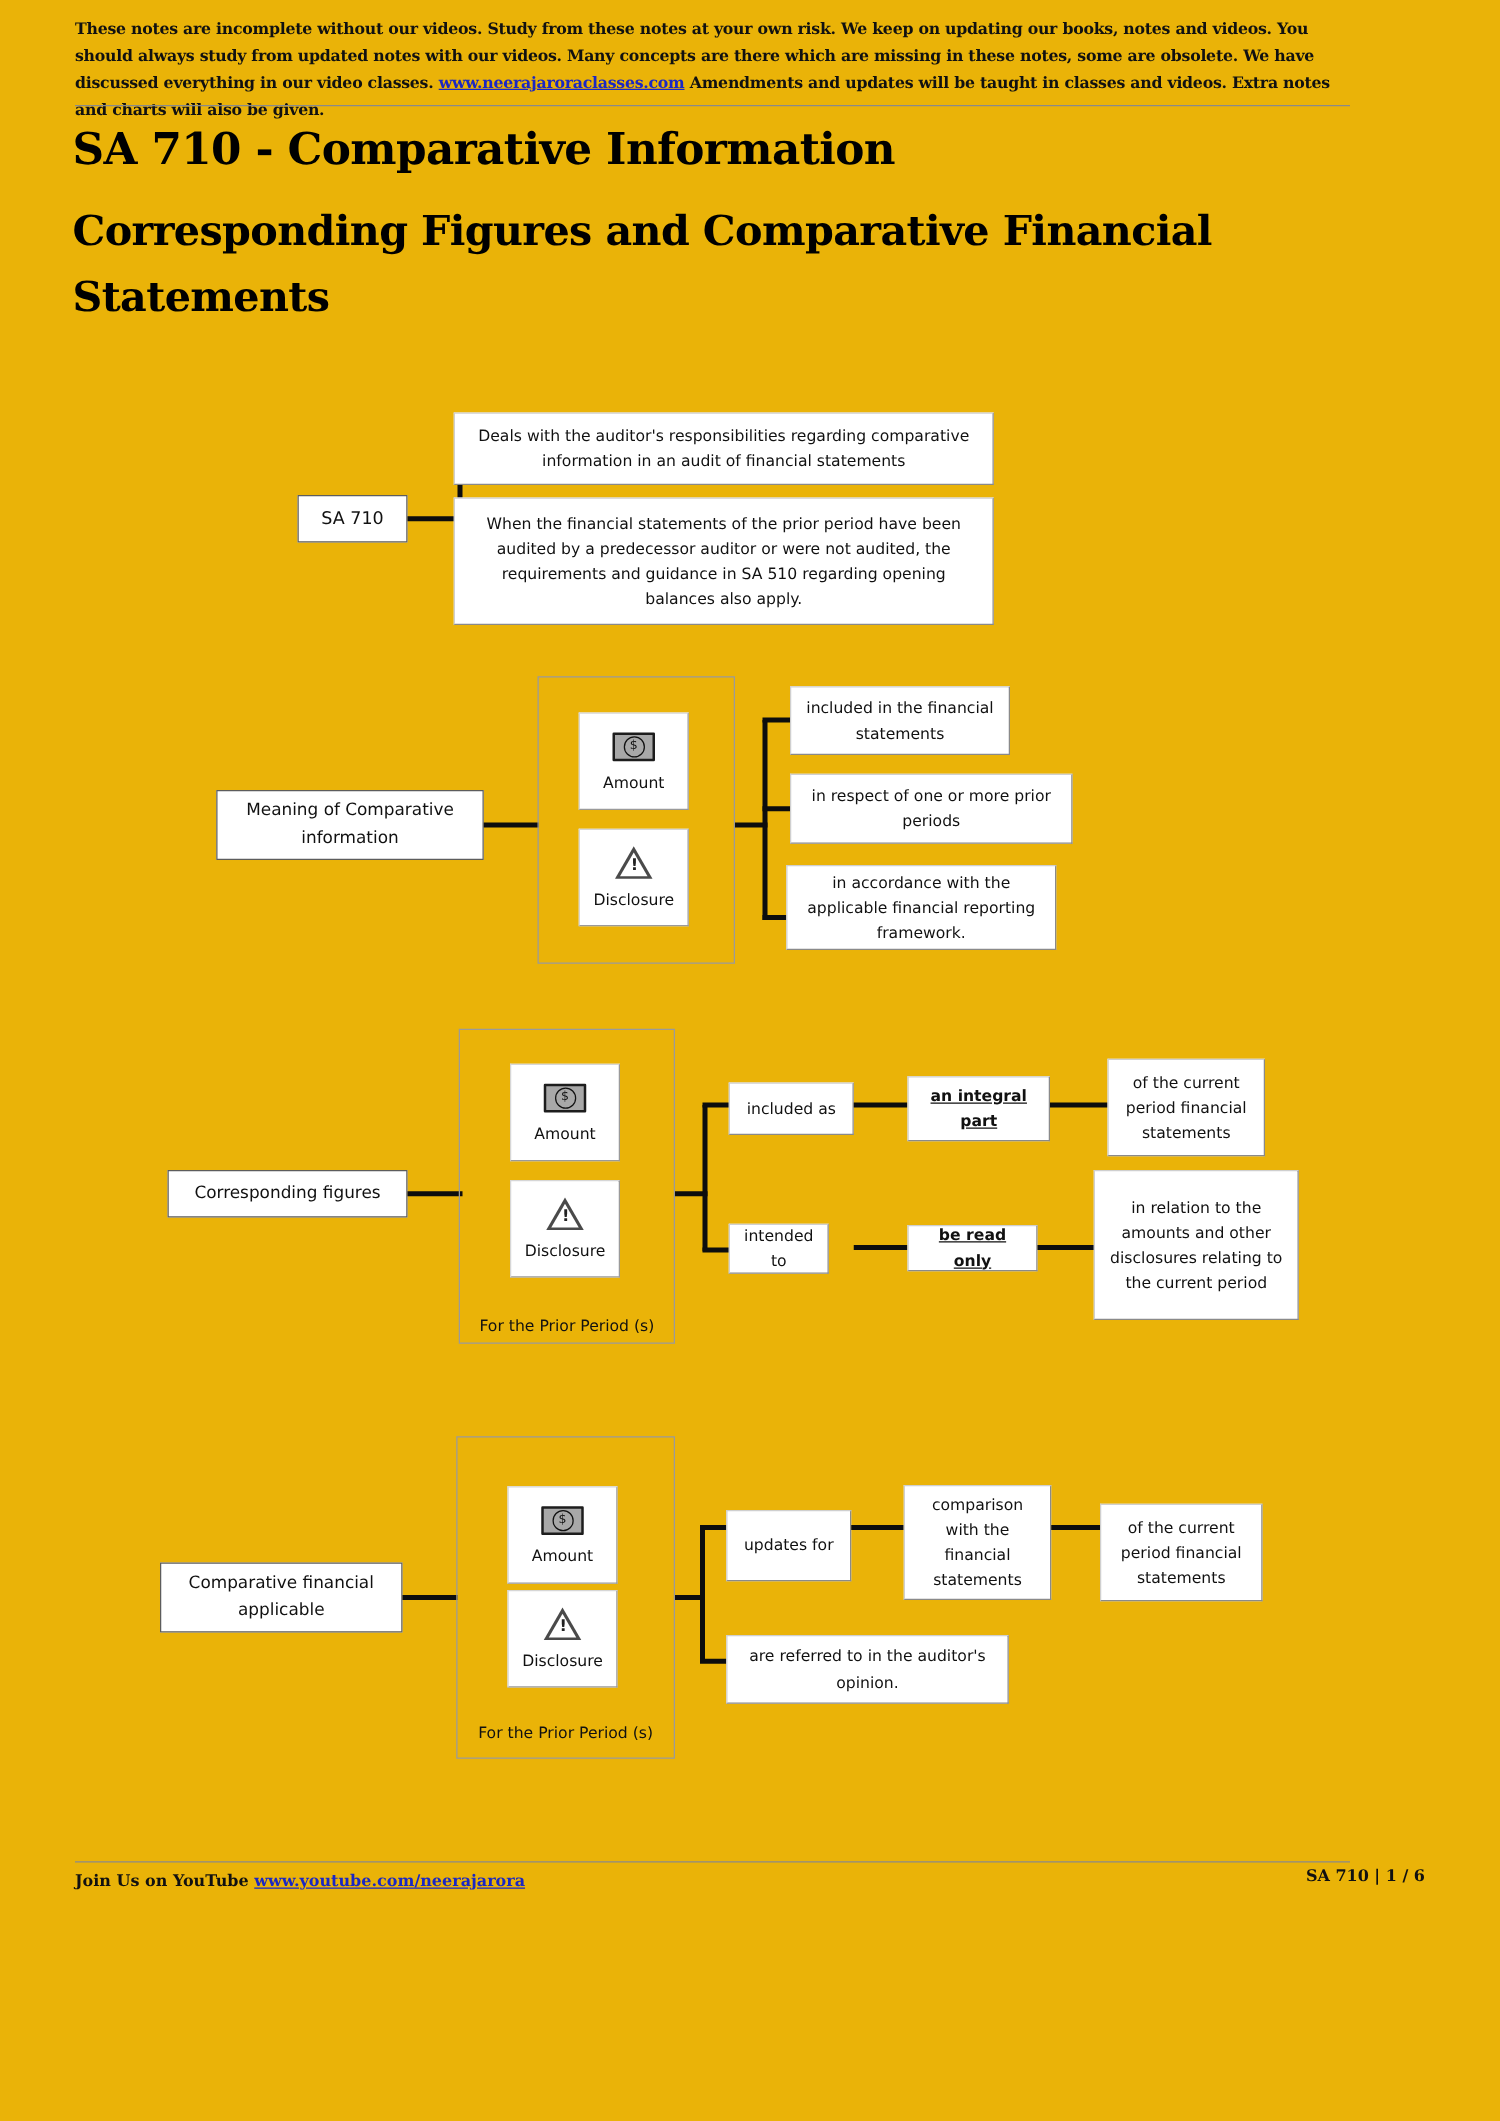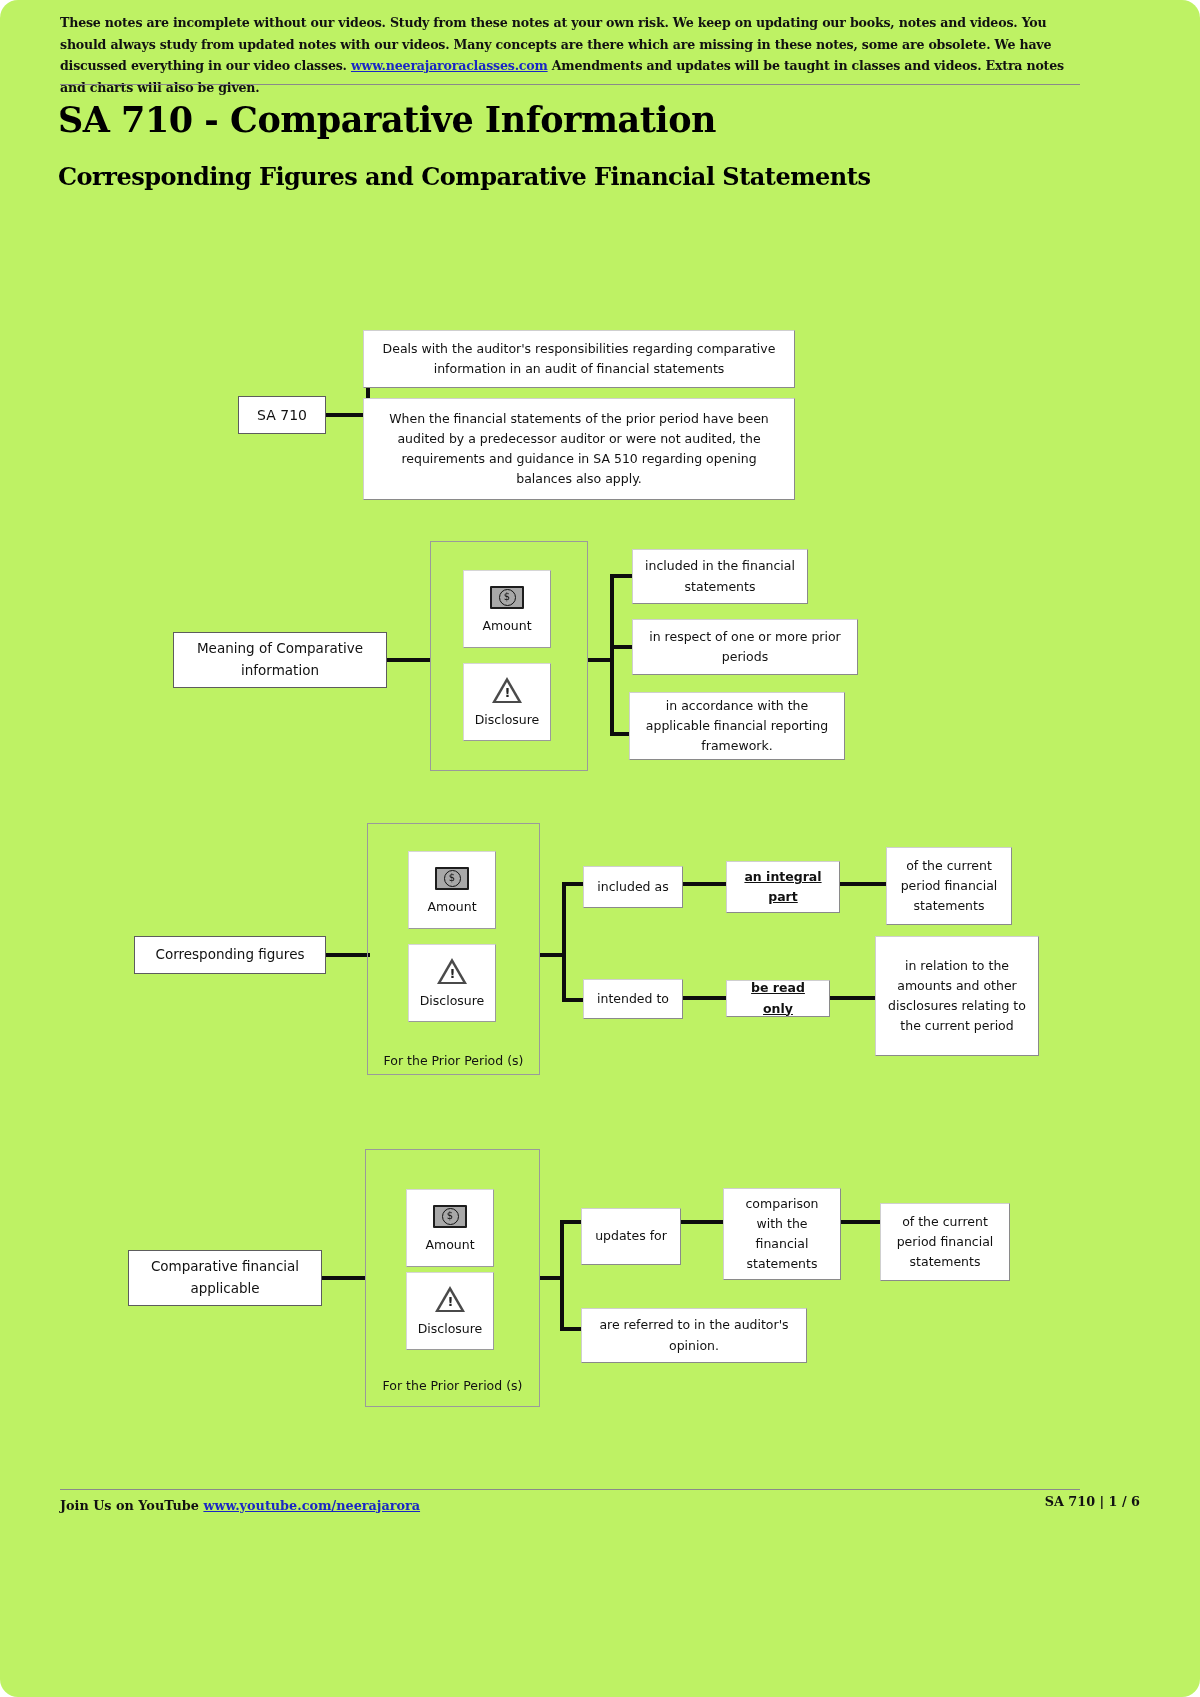--- a/index.html
+++ b/index.html
@@ -3,22 +3,21 @@
 <meta charset="utf-8">
 <style>
   html,body{margin:0;padding:0;background:#fff;}
   body{
     width:1200px;height:1697px;position:relative;
     font-family:"DejaVu Sans", sans-serif;
     color:#000;overflow:hidden;
   }
   .page{
     position:absolute;left:0;top:0;width:1200px;height:1697px;
-    background:#bef264;
-    border-radius:18px;
+    background:#eab308;
   }
 
   
   .notice{
     position:absolute;left:60px;top:12px;width:1020px;
     font-family:"DejaVu Serif", serif;
     font-weight:700;font-size:12.6px;line-height:1.72;
     text-align:left;letter-spacing:-0.2px;
     color:#111;
   }
@@ -32,21 +31,21 @@
 
   
   .title1{
     position:absolute;left:58px;top:98px;width:1040px;
     font-family:"DejaVu Serif", serif;font-weight:700;
     font-size:35px;line-height:1.25;letter-spacing:-0.5px;
   }
   .title2{
     position:absolute;left:58px;top:158px;width:1040px;
     font-family:"DejaVu Serif", serif;font-weight:700;
-    font-size:24px;line-height:1.62;letter-spacing:-0.5px;
+    font-size:33px;line-height:1.62;letter-spacing:-0.5px;
   }
 
   
   .box{
     position:absolute;box-sizing:border-box;
     border:1px solid #b9b9b9;
     border-right-color:#6d6d6d;border-bottom-color:#6d6d6d;
     background:#fff;
     display:flex;align-items:center;justify-content:center;
     text-align:center;
@@ -201,21 +200,21 @@
     <div class="conn v2" style="left:562px;top:884px;height:117px;"></div>
     <div class="conn h2" style="left:562px;top:882px;width:22px;"></div>
     <div class="conn h2" style="left:562px;top:998px;width:22px;"></div>
 
     <div class="box thin" style="left:583px;top:866px;width:100px;height:42px;">included as</div>
     <div class="conn h2" style="left:683px;top:882px;width:43px;"></div>
     <div class="box thin b u" style="left:726px;top:861px;width:114px;height:52px;">an integral part</div>
     <div class="conn h2" style="left:840px;top:882px;width:50px;"></div>
     <div class="box thin" style="left:886px;top:847px;width:126px;height:78px;">of the current period financial statements</div>
 
-    <div class="box thin" style="left:583px;top:979px;width:100px;height:40px;">intended to</div>
+    <div class="box thin" style="left:583px;top:979px;width:80px;height:40px;">intended to</div>
     <div class="conn h2" style="left:683px;top:996px;width:43px;"></div>
     <div class="box thin b u" style="left:726px;top:980px;width:104px;height:37px;">be read only</div>
     <div class="conn h2" style="left:830px;top:996px;width:48px;"></div>
     <div class="box thin" style="left:875px;top:936px;width:164px;height:120px;">in relation to the amounts and other disclosures relating to the current period</div>
   </div>
 
   <div>
     <div class="box plain" style="left:128px;top:1250px;width:194px;height:56px;font-size:13.5px;">Comparative financial applicable</div>
 
     <div class="conn h2" style="left:322px;top:1276px;width:44px;"></div>

